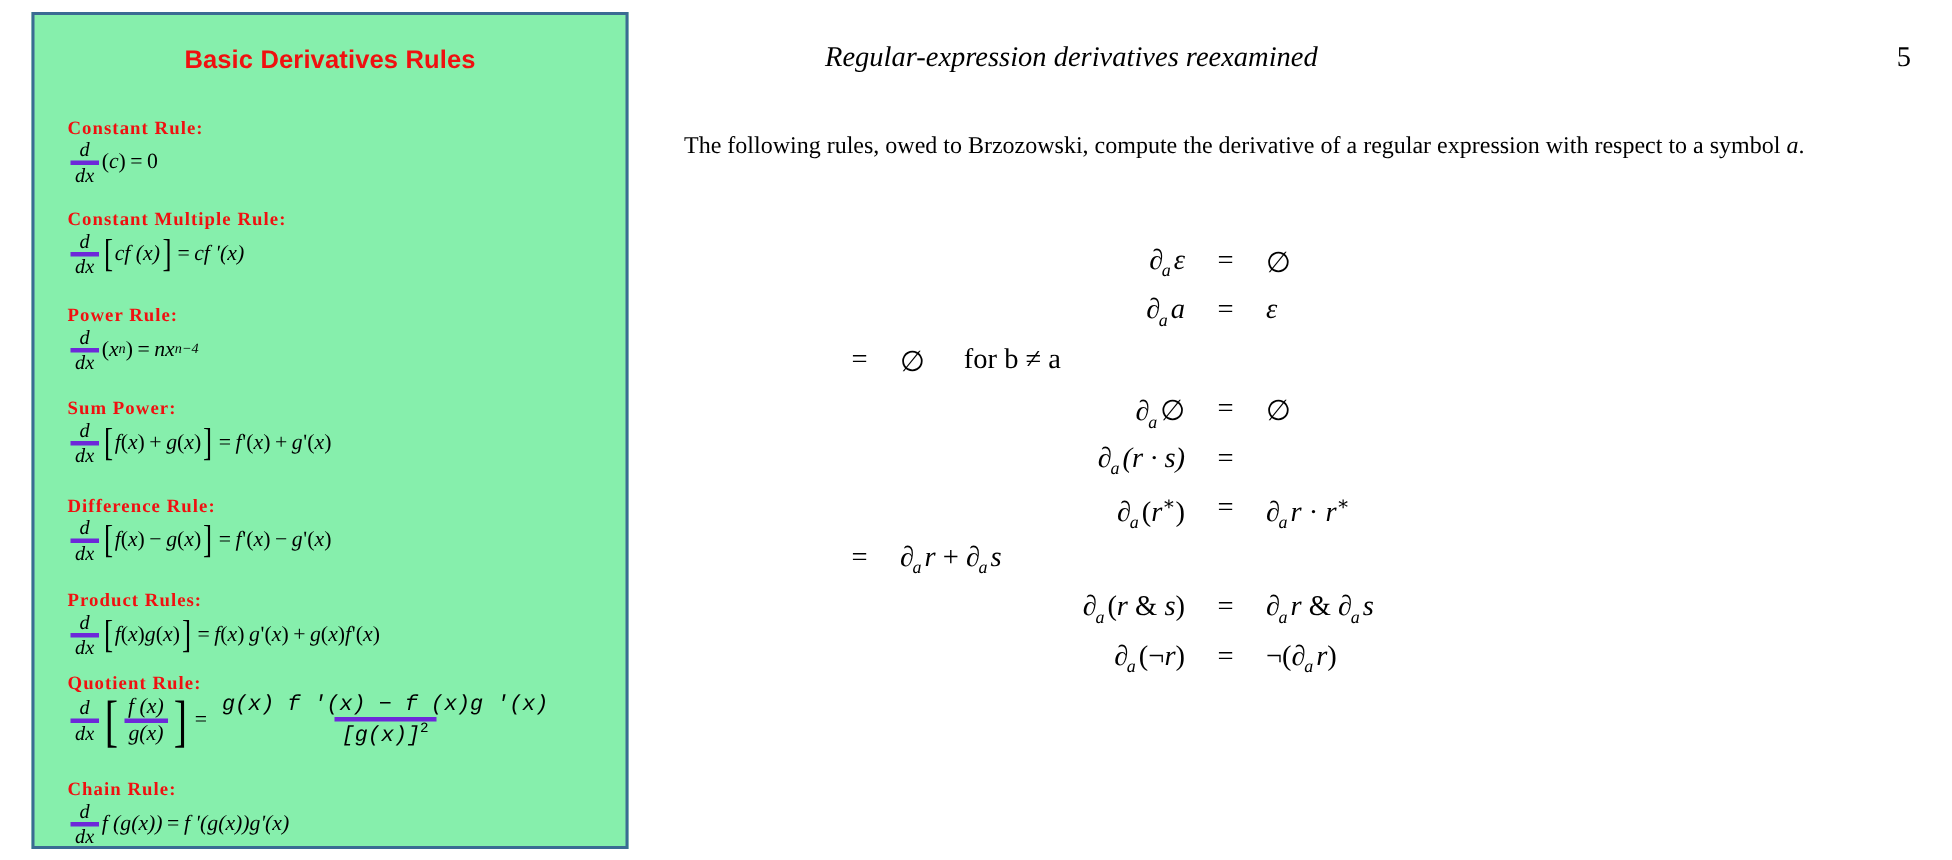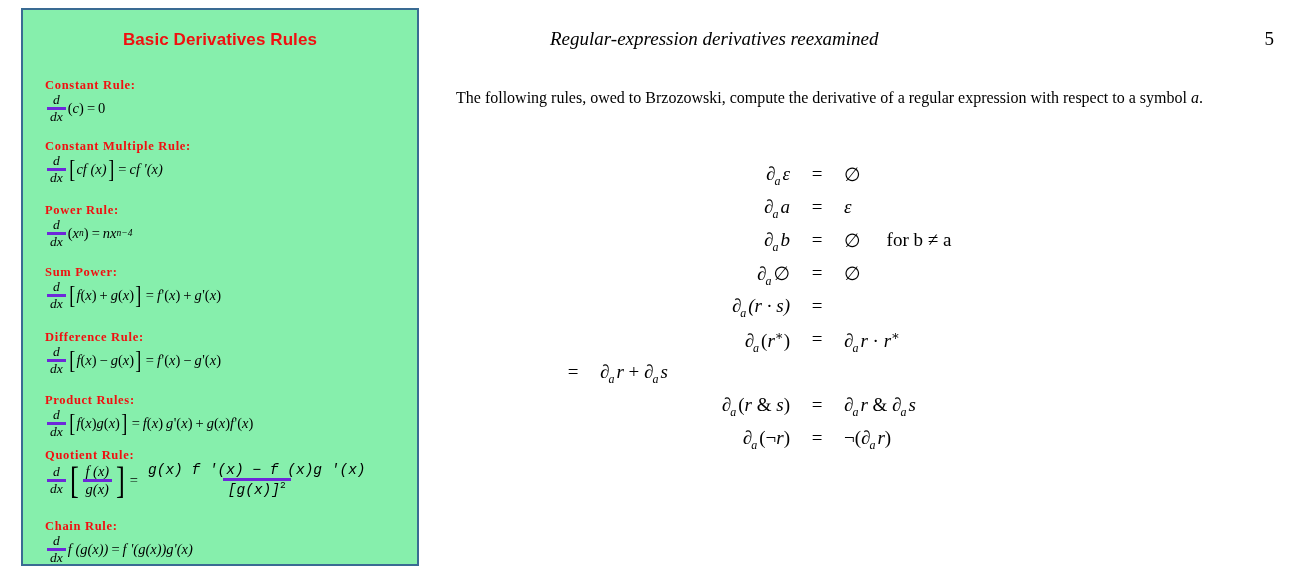--- a/index.html
+++ b/index.html
@@ -342,21 +342,20 @@
     <span class="eq-rhs">∅</span>
   </div>
 
   <div class="eq-row">
     <span class="eq-lhs"><span class="pd">∂</span><span class="sub">a</span><span class="mi">a</span></span>
     <span class="eq-eq">=</span>
     <span class="eq-rhs mi">ε</span>
   </div>
 
   <div class="eq-row">
-    <span class="eq-lhs"><span class="pd">∂</span><span class="sub">a</span><span class="mi">b</span></span>
     <span class="eq-eq">=</span>
     <span class="eq-rhs">∅</span>
     <span class="eq-note"><span>for b ≠ a</span></span>
   </div>
 
   <div class="eq-row">
     <span class="eq-lhs"><span class="pd">∂</span><span class="sub">a</span><span>∅</span></span>
     <span class="eq-eq">=</span>
     <span class="eq-rhs">∅</span>
   </div>

